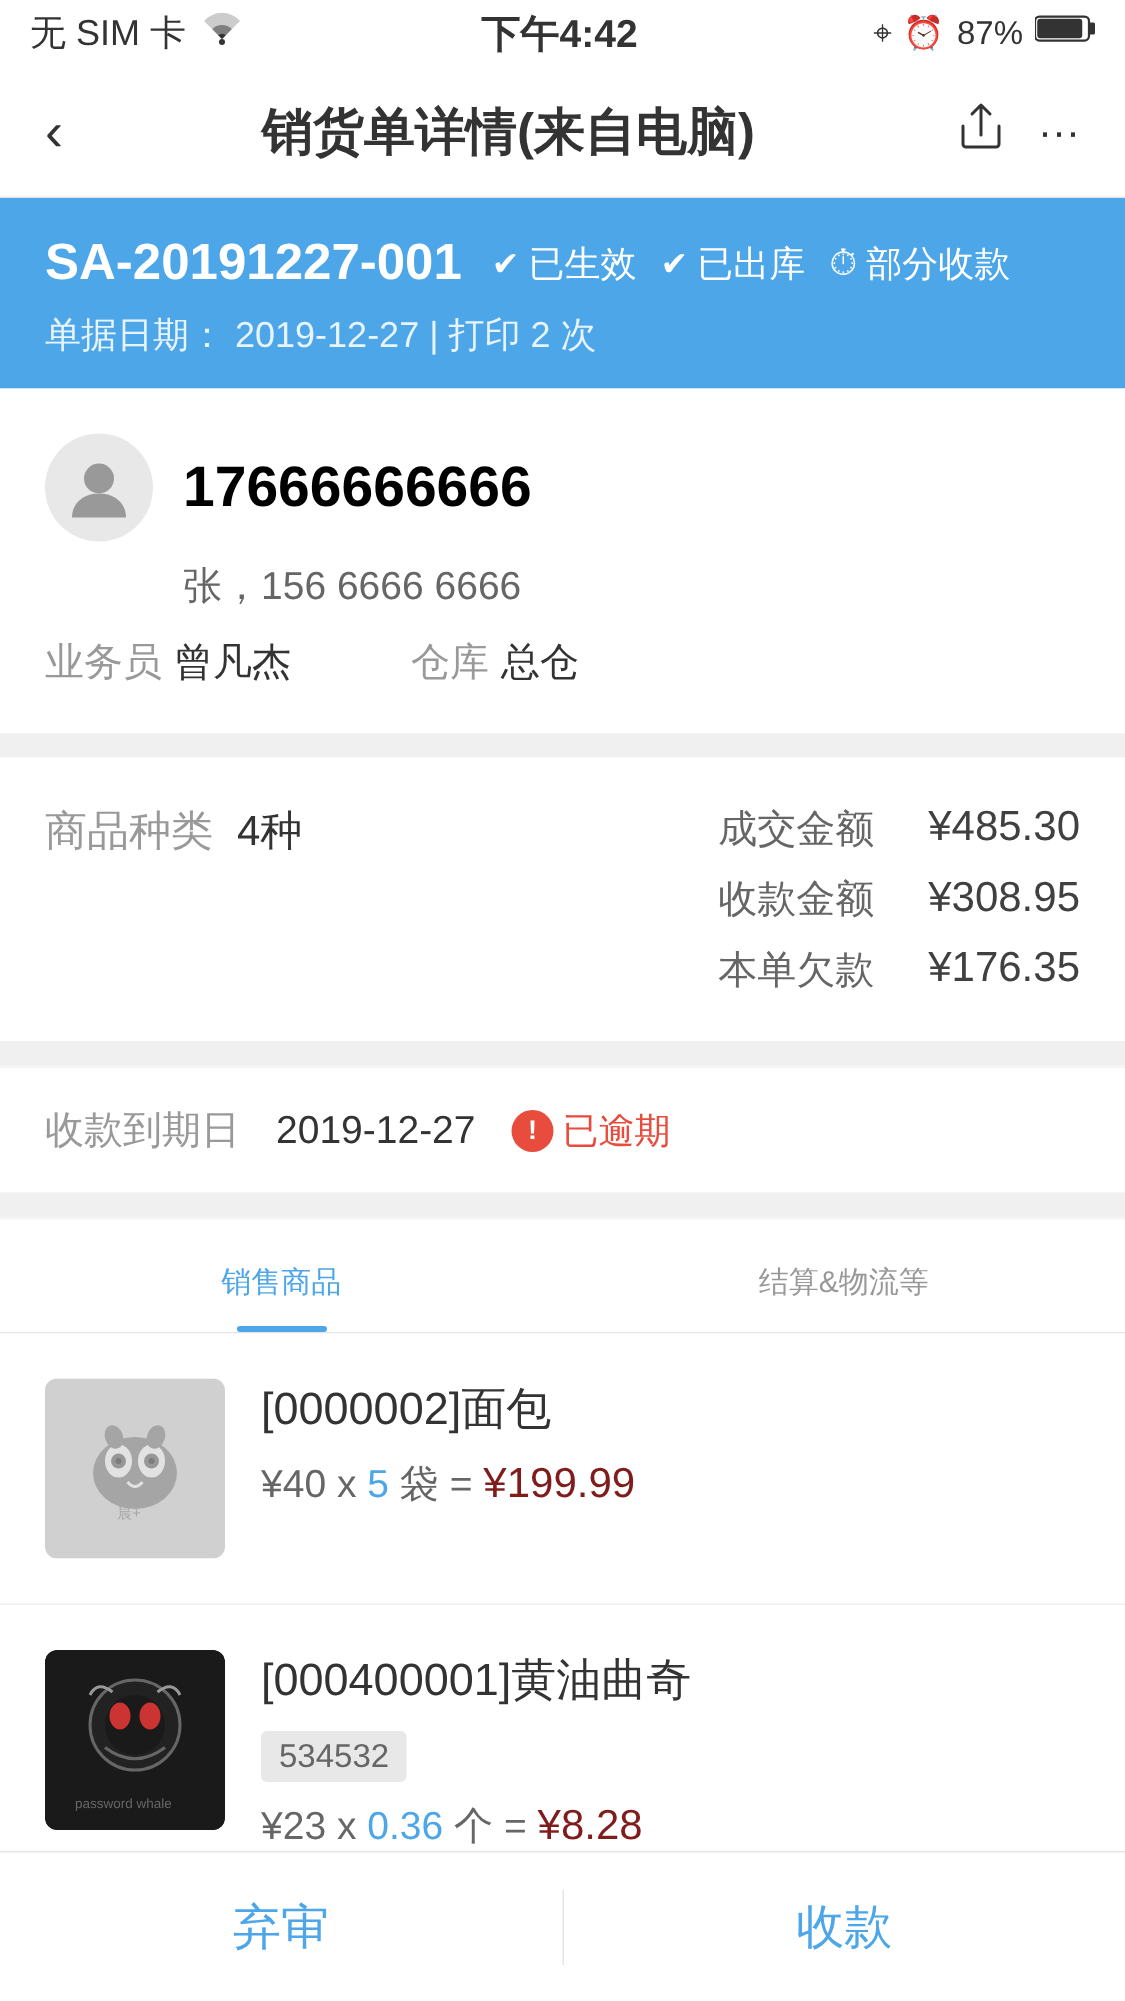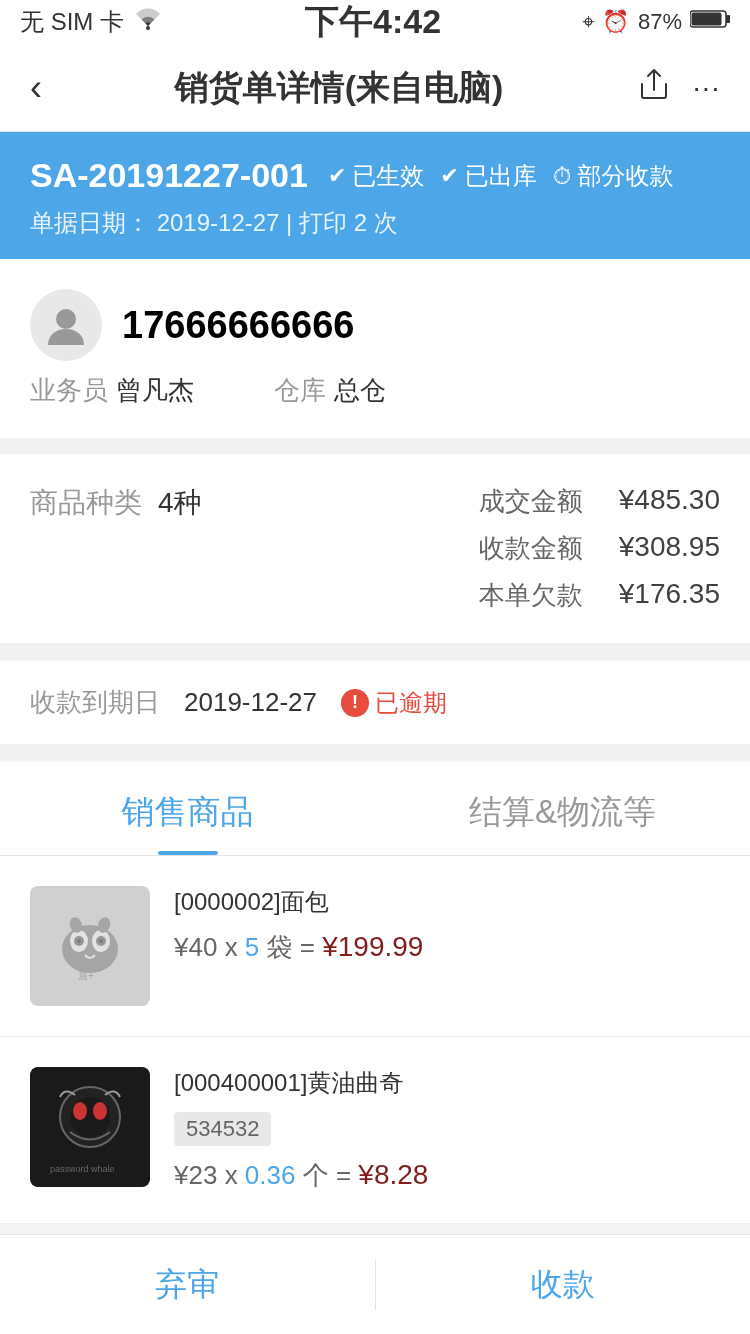--- a/index.html
+++ b/index.html
@@ -18,21 +18,21 @@
       height: 44px;
       background: #fff;
       display: flex;
       align-items: center;
       justify-content: space-between;
       padding: 0 20px;
       font-size: 24px;
       font-weight: 500;
     }
     .status-left { display: flex; align-items: center; gap: 8px; }
-    .status-center { font-size: 34px; font-weight: 600; }
+    .status-center { font-size: 26px; font-weight: 600; }
     .status-right { display: flex; align-items: center; gap: 8px; font-size: 22px; }
 
     
     .nav-bar {
       height: 88px;
       background: #fff;
       display: flex;
       align-items: center;
       justify-content: space-between;
       padding: 0 30px;
@@ -203,21 +203,21 @@
       margin-top: 2px;
     }
     .tabs-bar {
       display: flex;
       border-bottom: 1px solid #e5e5e5;
     }
     .tab-item {
       flex: 1;
       text-align: center;
       padding: 28px 0 20px;
-      font-size: 33px;
+      font-size: 20px;
       color: #999;
       position: relative;
       cursor: pointer;
     }
     .tab-item.active {
       color: #4da6e8;
     }
     .tab-item.active::after {
       content: '';
       position: absolute;
@@ -255,21 +255,21 @@
     .product-thumb-owl {
       background: #d0d0d0;
       width: 100%;
       height: 100%;
       display: flex;
       align-items: center;
       justify-content: center;
     }
     .product-info { flex: 1; }
     .product-name {
-      font-size: 24px;
+      font-size: 30px;
       color: #333;
       margin-bottom: 12px;
       font-weight: 500;
     }
     .product-tag {
       display: inline-block;
       background: #e8e8e8;
       color: #666;
       font-size: 22px;
       padding: 4px 12px;
@@ -384,20 +384,21 @@
 <div class="customer-section">
   <div class="customer-main">
     <div class="avatar">
       <svg width="40" height="44" viewBox="0 0 40 44" fill="#999">
         <circle cx="20" cy="16" r="10"></circle>
         <path d="M2 42c0-10 8-16 18-16s18 6 18 16"></path>
       </svg>
     </div>
     <span class="customer-name">17666666666</span>
   </div>
+  <div class="customer-sub">张，156 6666 6666</div>
   <div class="customer-meta">
     <div class="customer-meta-item">
       <span class="customer-meta-label">业务员</span>
       <span class="customer-meta-value">曾凡杰</span>
     </div>
     <div class="customer-meta-item">
       <span class="customer-meta-label">仓库</span>
       <span class="customer-meta-value">总仓</span>
     </div>
   </div>

